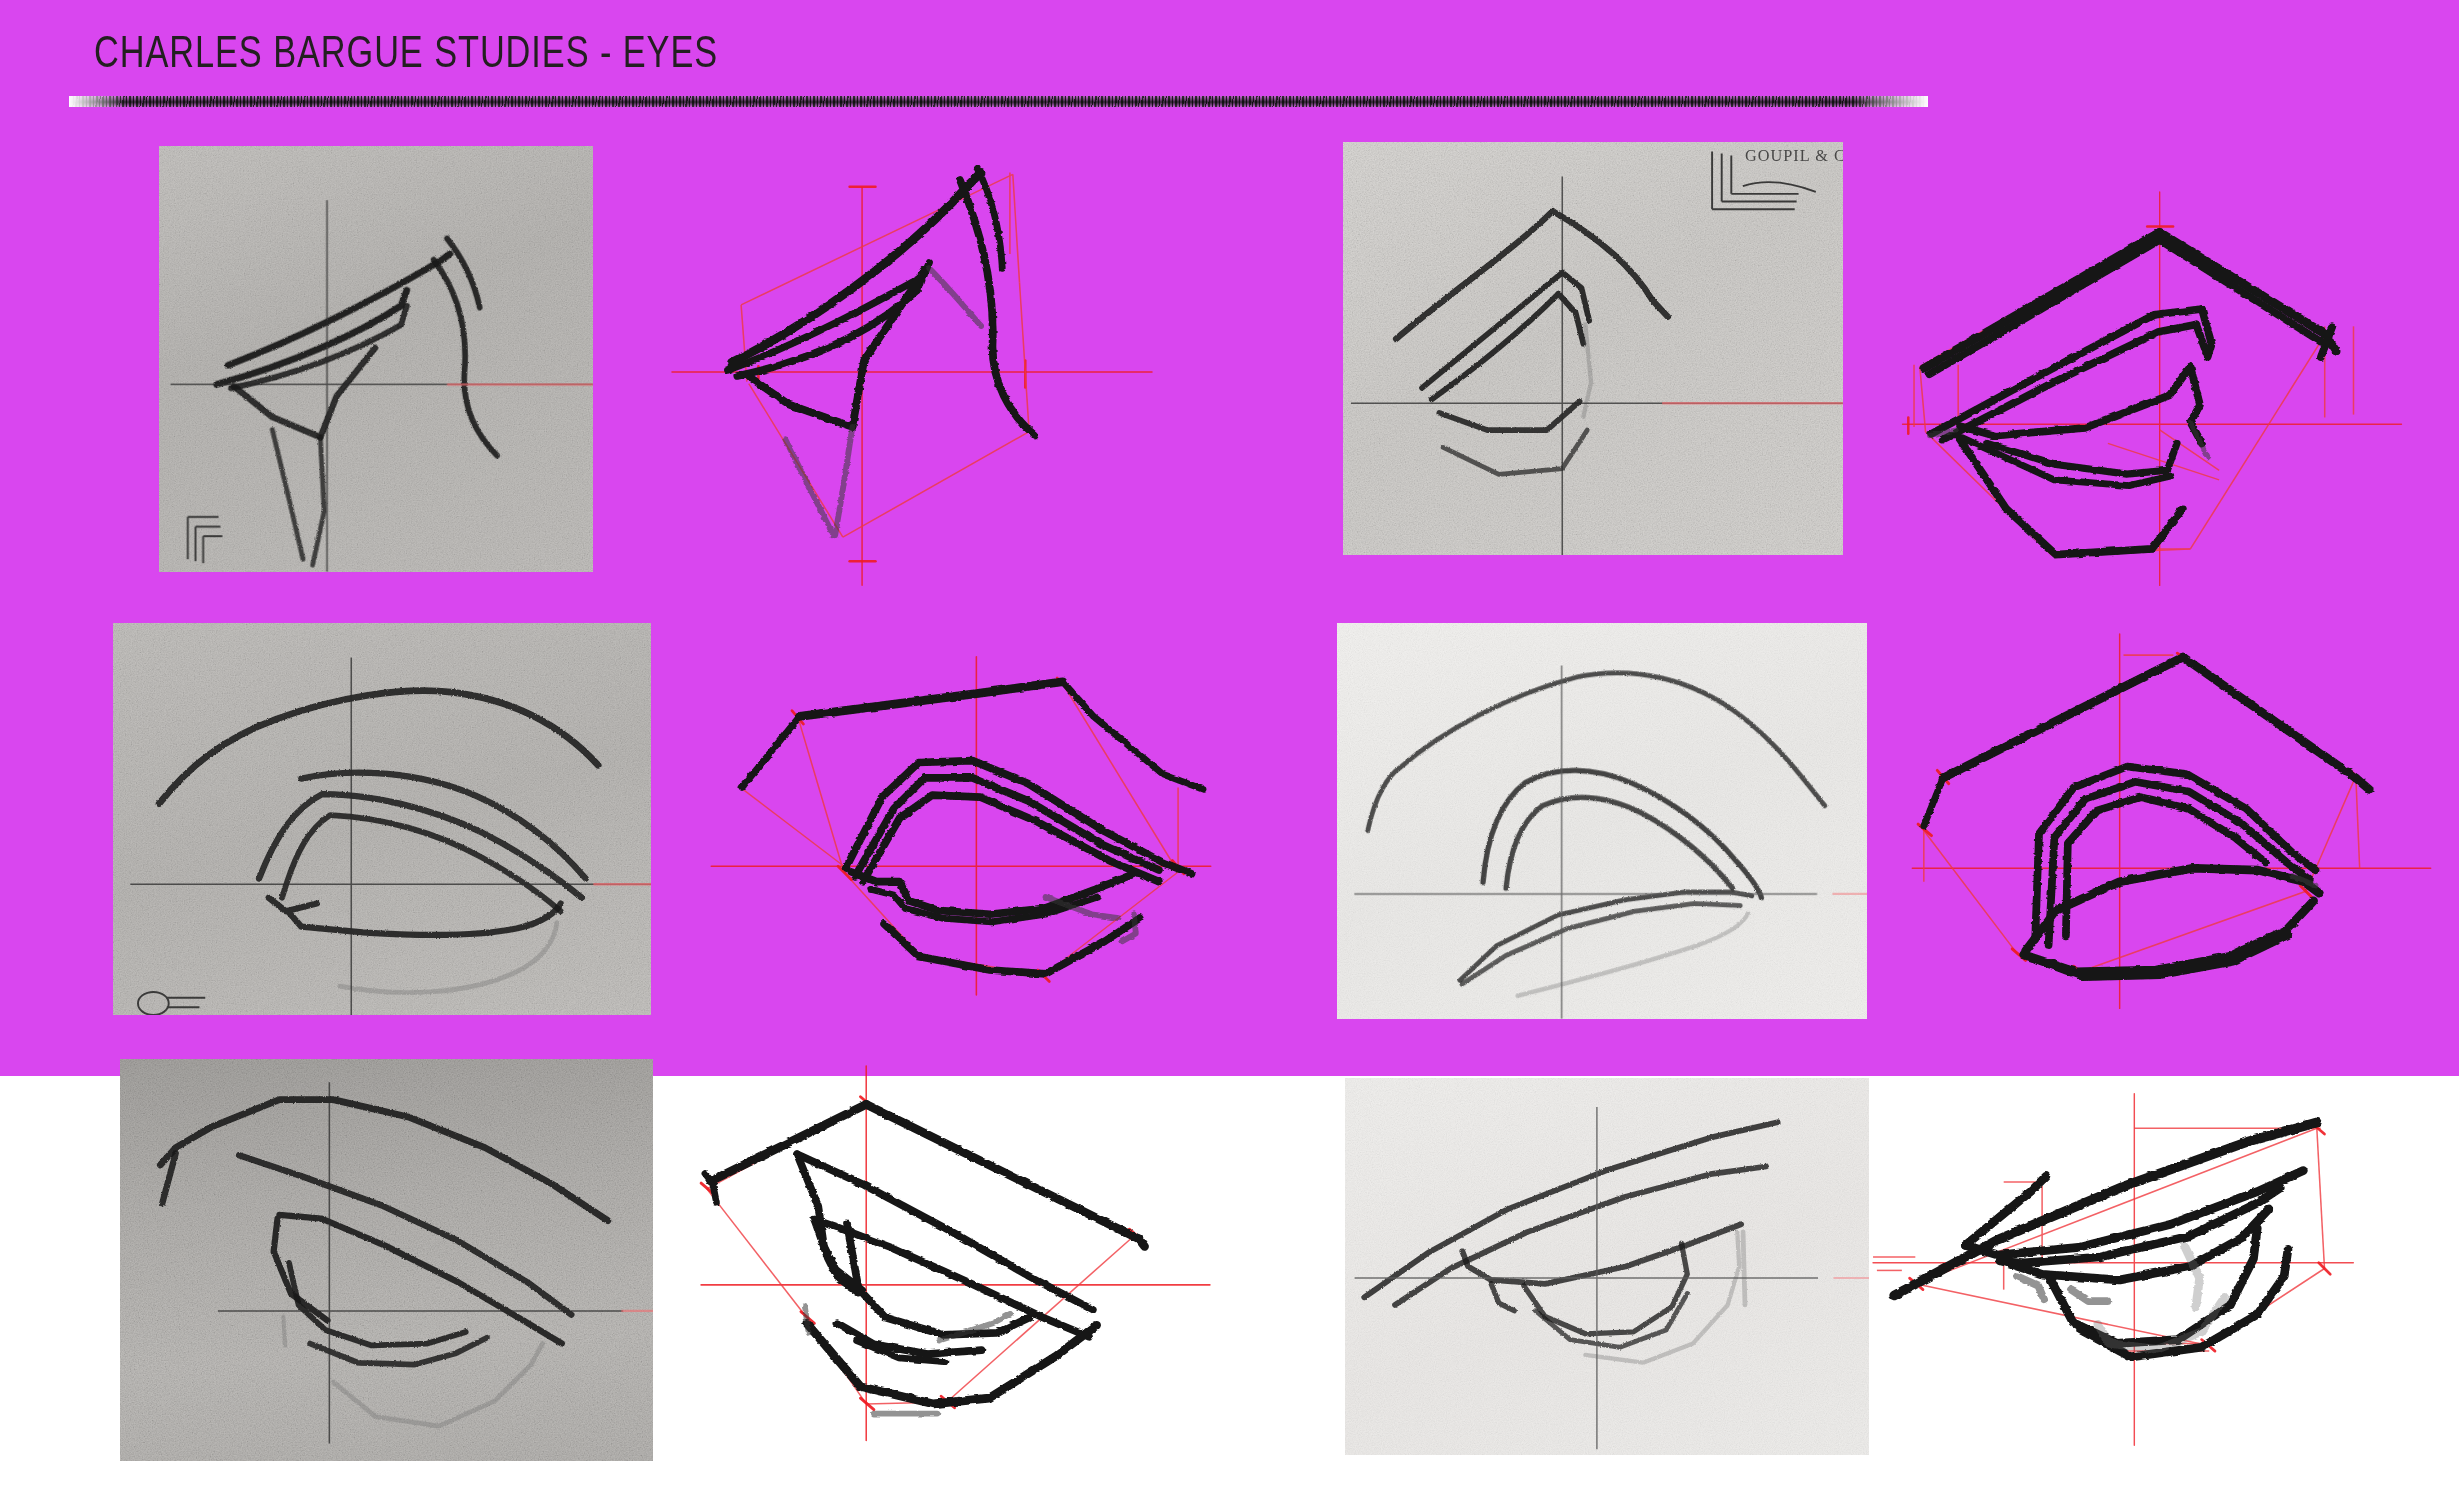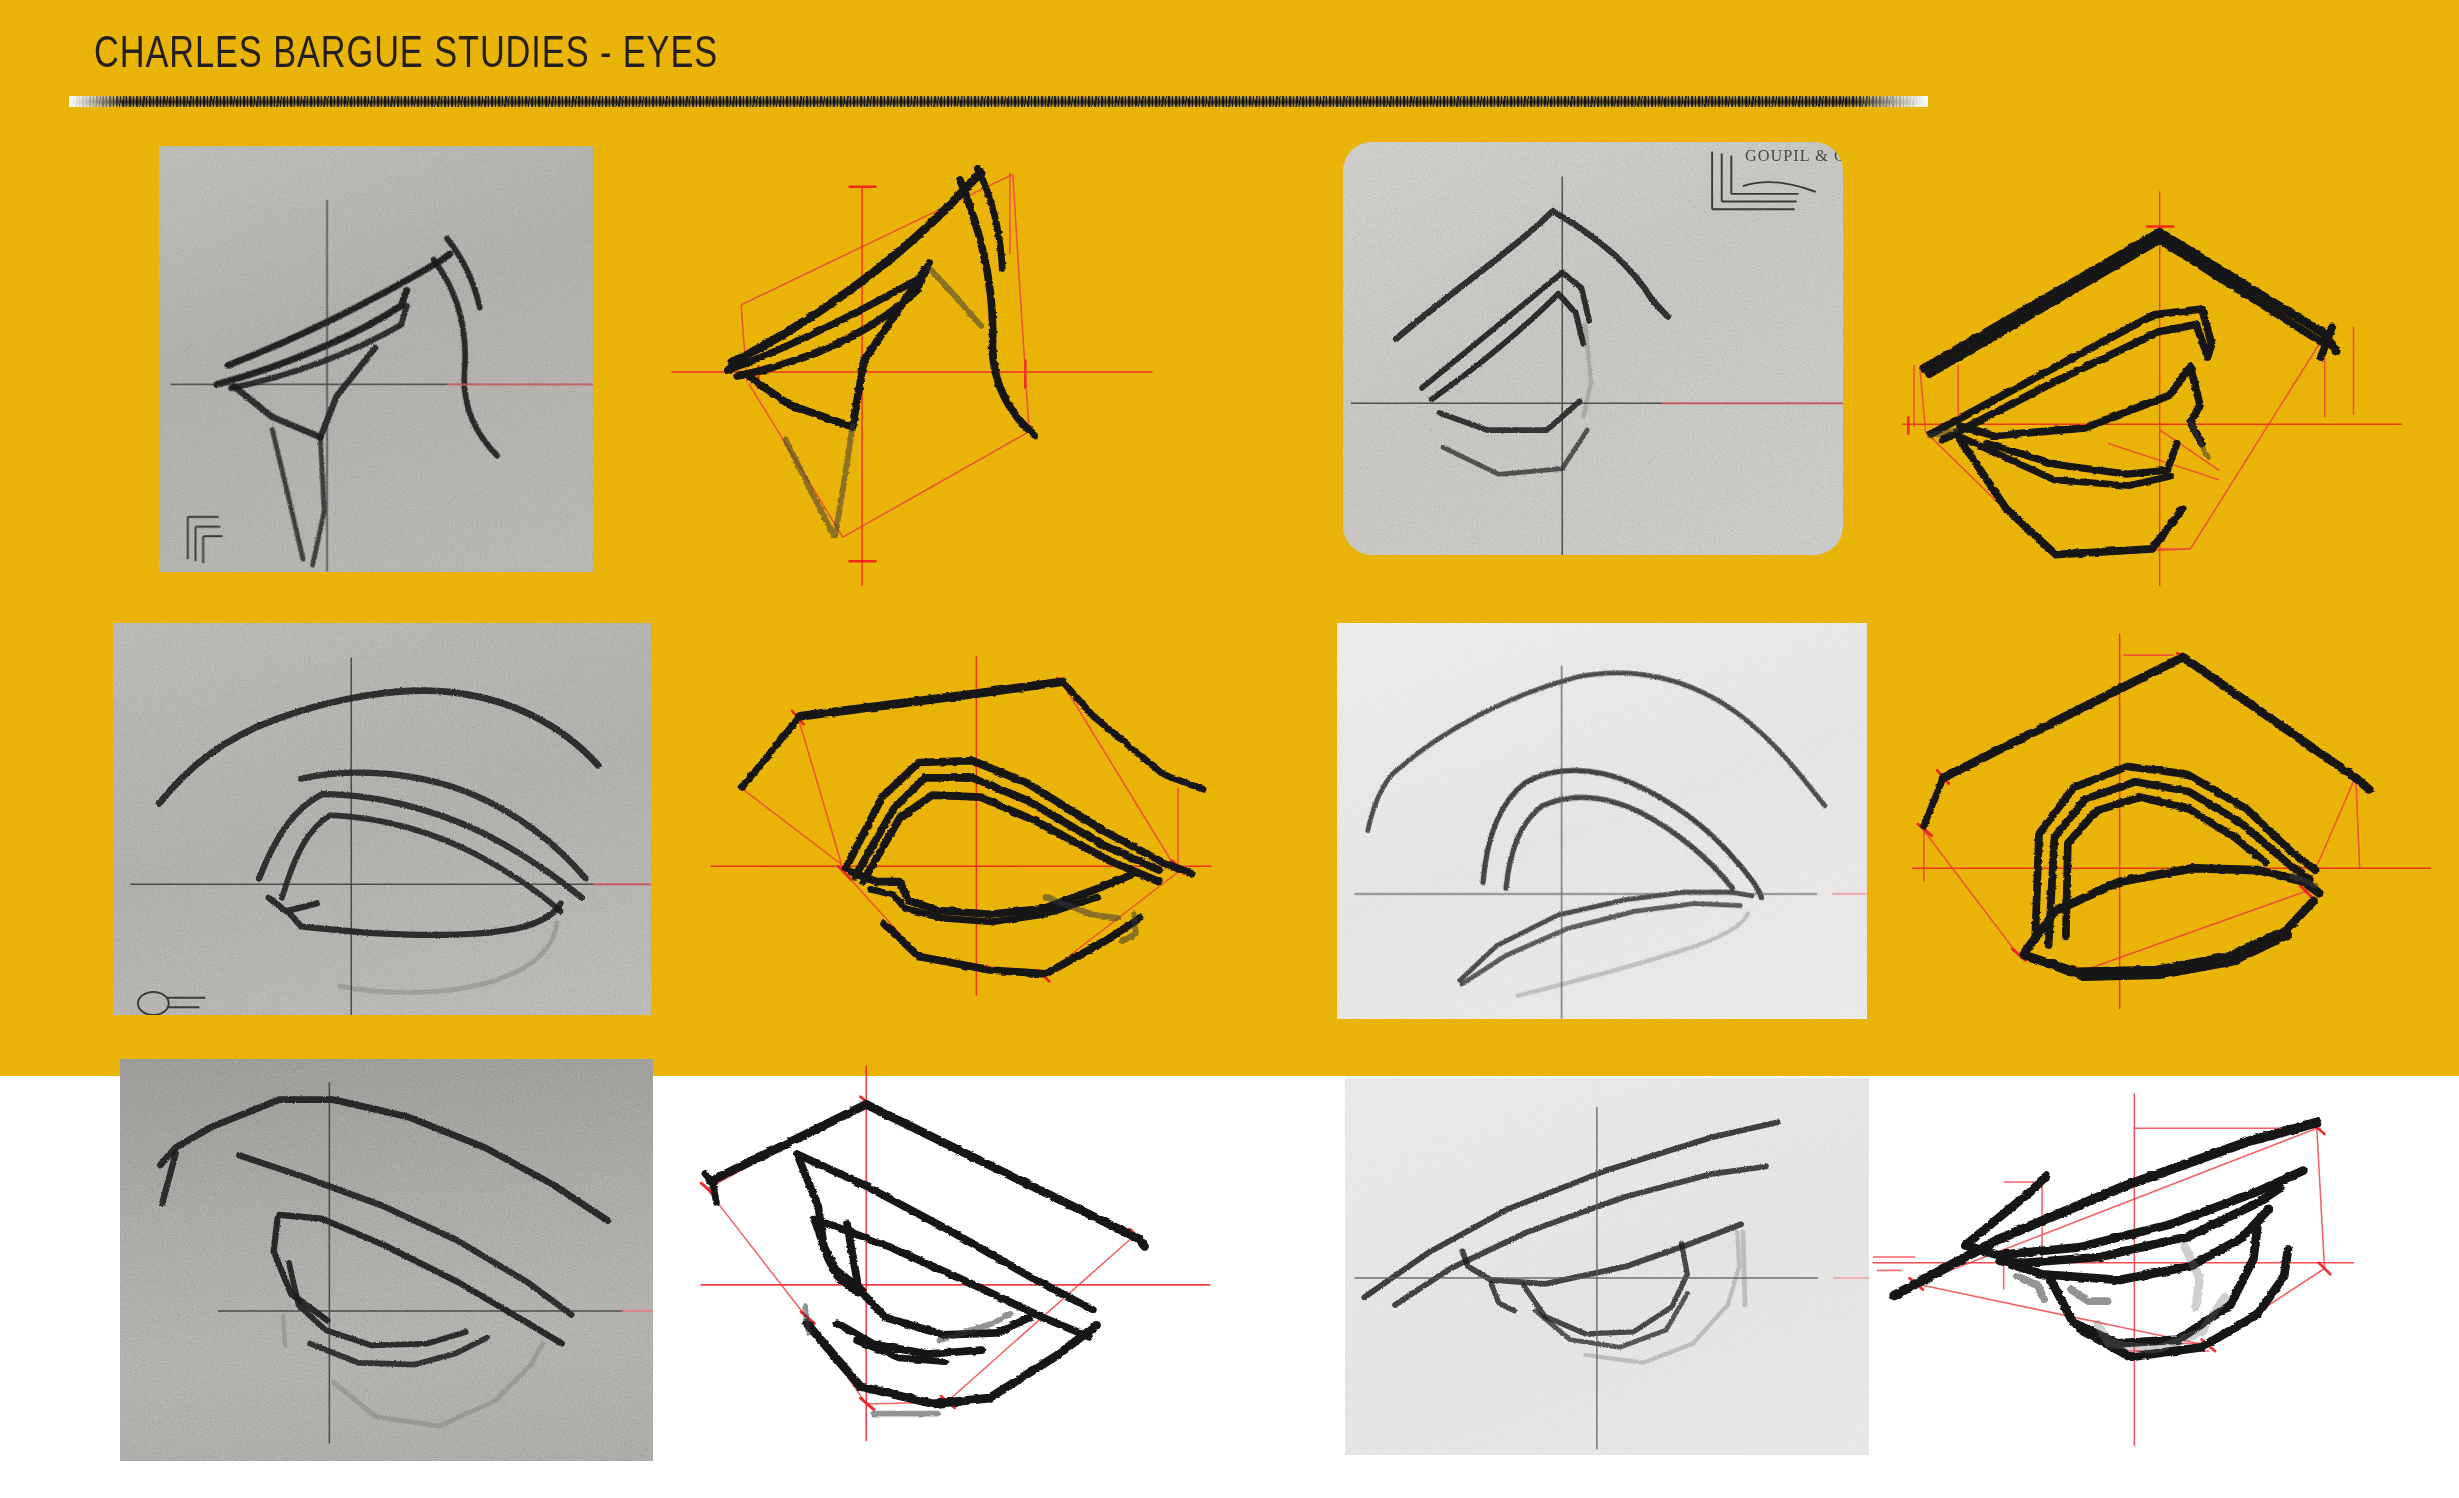--- a/index.html
+++ b/index.html
@@ -2,21 +2,21 @@
 <html><head>
 <meta charset="utf-8">
 <style>
   * { box-sizing: border-box; margin: 0; padding: 0; }
   html, body {
     width: 2459px; height: 1499px;
     background: #ffffff;
     font-family: "Liberation Sans", sans-serif;
     overflow: hidden;
   }
-  #sheet { position: relative; width: 2459px; height: 1076px; background: #eab308; }
+  #sheet { position: relative; width: 2459px; height: 1076px; background: #d946ef; }
 
   
   #header { position: absolute; left: 0; top: 0; width: 2459px; height: 125px; }
   #page-title {
     position: absolute; left: 94px; top: 27px;
     font-size: 44px; letter-spacing: 1.2px;
     font-weight: 400; color: #231f20;
     font-family: "Liberation Sans Narrow", "Liberation Sans", sans-serif;
     transform: scaleX(0.78); transform-origin: left top;
     white-space: nowrap;
@@ -216,21 +216,21 @@
         </g>
         <g class="ink-soft" stroke-width="6">
           <path d="M268 140 C 290 162 306 182 322 200"></path>
           <path d="M188 305 L 178 370 L 170 418"></path>
           <path d="M118 318 L 145 372 L 168 418"></path>
         </g>
       </g>
     </svg>
   </div>
 
-  <div class="cell photo" style="left:1343px; top:142px; width:500px; height:413px;border-radius:29px;">
+  <div class="cell photo" style="left:1343px; top:142px; width:500px; height:413px;">
     <div class="paper" style="background:linear-gradient(150deg,#dcdad7 0%,#d2d0cd 45%,#d8d6d3 100%);"></div>
     <svg class="grain" viewBox="0 0 520 430" preserveAspectRatio="none">
       <rect width="520" height="430" filter="url(#grainDark)" opacity=".72"></rect>
     </svg>
     <svg class="art" viewBox="0 0 520 430">
       <g filter="url(#pencilRef)">
         <g class="ink" stroke="#2c2c2c" stroke-width="6.5" opacity=".86">
           <path d="M55 205 C 120 150 180 110 218 72"></path>
           <path d="M218 72 C 260 96 300 128 322 165"></path>
           <path d="M322 165 L 338 182"></path>

